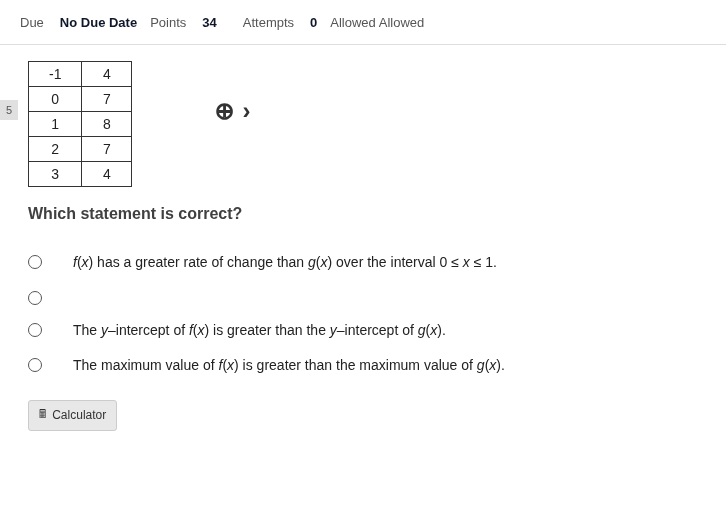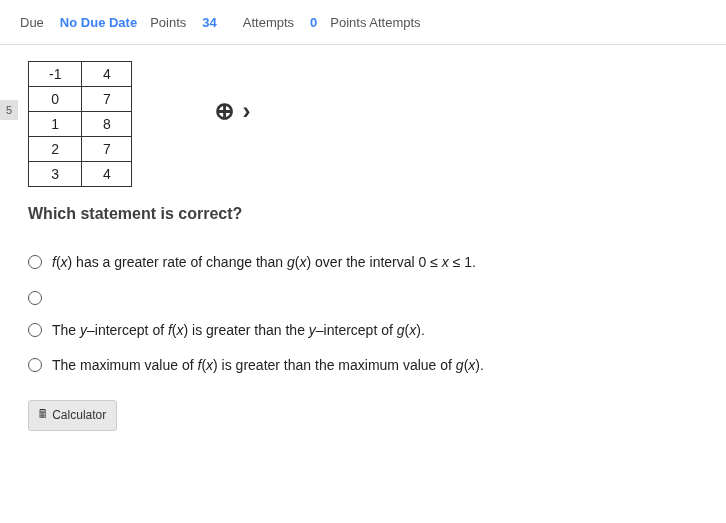--- a/index.html
+++ b/index.html
@@ -42,21 +42,21 @@
       align-items: center;
       gap: 4px;
     }
 
     .header-label {
       color: #555;
       font-weight: normal;
     }
 
     .header-value {
-      color: #3b82f6;
+      color: #0f172a;
       font-weight: 600;
       padding-left: 12px;
     }
 
     .header-sep {
       width: 1px;
       height: 16px;
       background: transparent;
       margin: 0 6px;
     }
@@ -152,20 +152,21 @@
       border: 1.5px solid #555;
       background: #fff;
       flex-shrink: 0;
       margin-top: 2px;
       display: inline-block;
     }
 
     .option-text {
       line-height: 1.4;
       font-size: 14px;
+      margin-left: 21px;
     }
 
     
     .calculator-btn {
       display: flex;
       align-items: center;
       gap: 6px;
       background: #e8e8e8;
       border: 1px solid #ccc;
       border-radius: 3px;
@@ -199,21 +200,21 @@
       <span class="header-value">34</span>
     </div>
     <div class="header-sep"></div>
     <div class="header-sep"></div>
     <div class="header-item">
       <span class="header-label">Attempts</span>
       <span class="header-value">0</span>
     </div>
     <div class="header-sep"></div>
     <div class="header-item">
-      <span class="header-label">Points Attempts</span>
+      <span class="header-label">Allowed Allowed</span>
     </div>
   </div>
 
   <div class="side-number">5</div>
 
   <div class="content-area">
 
     <div class="table-chart-row">
 
       <table class="data-table">

